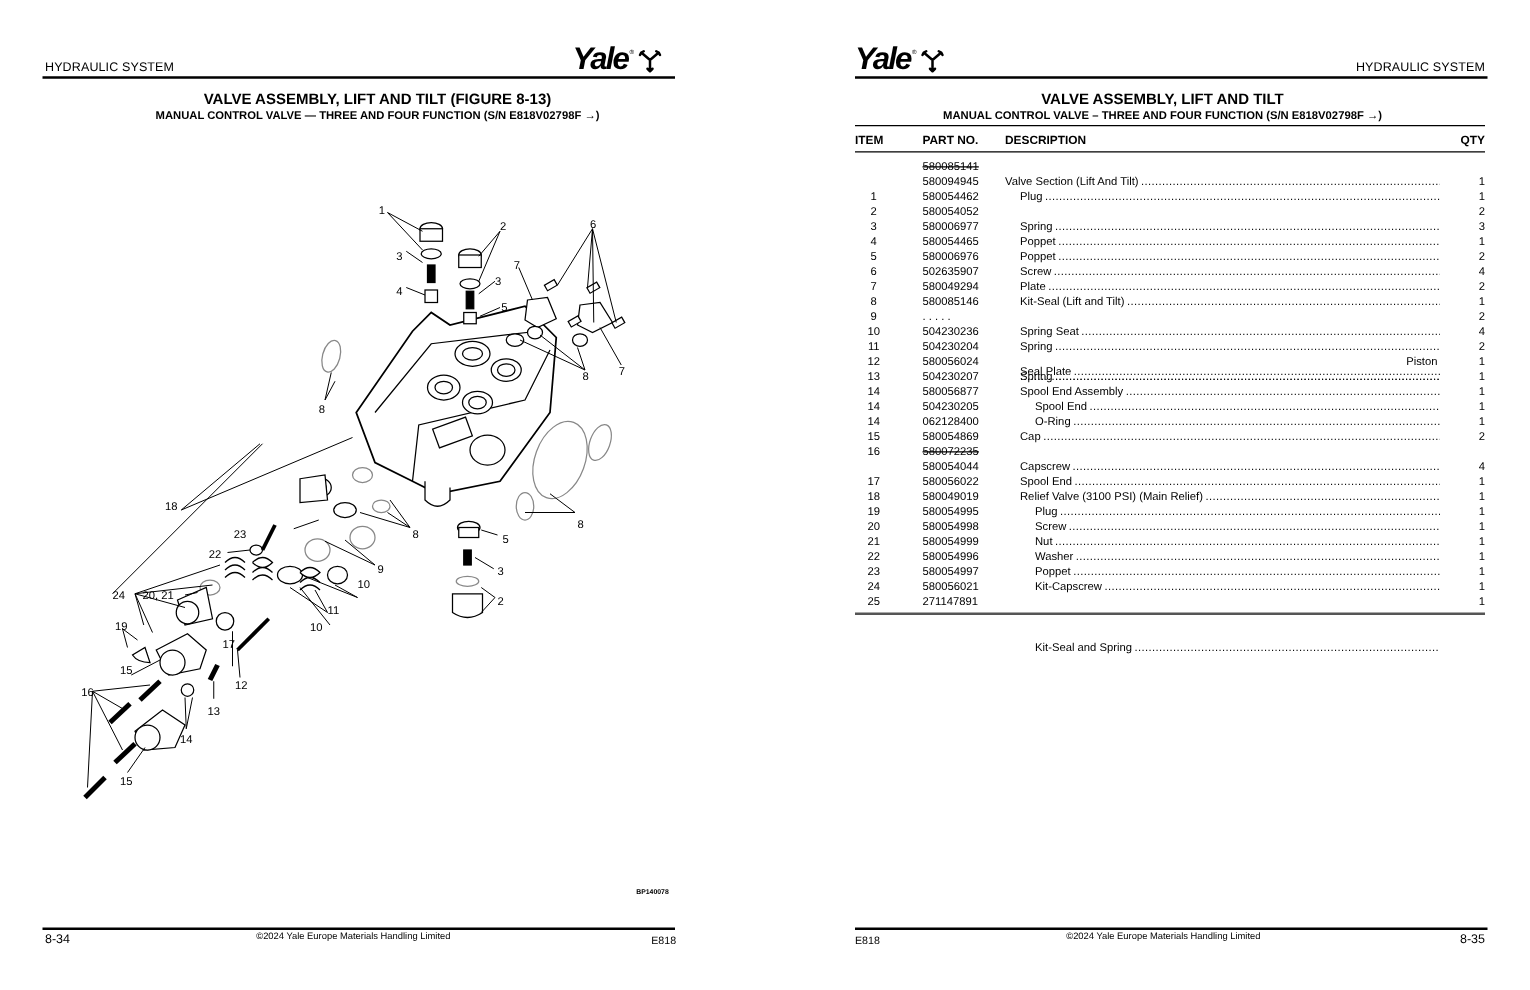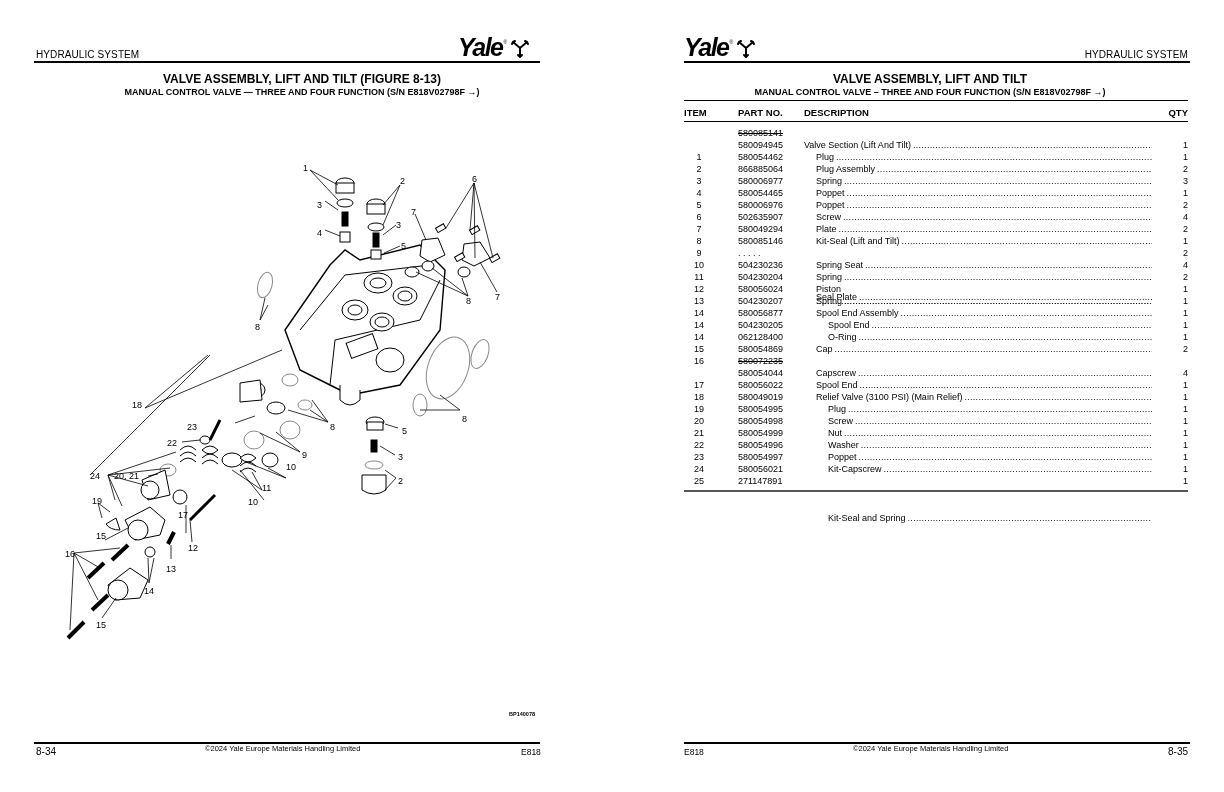--- a/index.html
+++ b/index.html
@@ -24,21 +24,21 @@
   .tbl{position:absolute;left:72px;top:107px;width:504px;font-size:9px;}
   .th{position:relative;height:14px;font-weight:bold;font-size:9.5px;}
   .th span{position:absolute;top:0;}
   .th-rule{height:1px;background:#000;margin-top:0;}
   .rows{margin-top:5px;}
   .row{position:relative;height:12px;line-height:12px;}
   .row .item{position:absolute;left:0;width:30px;text-align:center;}
   .row .part{position:absolute;left:54px;}
   .row .part.strike{text-decoration:line-through;}
   .row .desc{position:absolute;left:120px;width:348px;display:flex;overflow:hidden;white-space:nowrap;}
-  .row .desc .txt{flex:none;padding-right:2px;}
+  .row .desc .txt{flex:none;padding-right:2px;text-align:right;}
   .row .desc .dots{flex:1;overflow:hidden;letter-spacing:0.3px;}
   .row .desc .dots::after{content:"......................................................................................................................................................................................................................";}
   .row .qty{position:absolute;right:0;text-align:right;}
   .tbl-bottom{height:2px;background:#555;margin-top:3px;}
   .callout{font-family:"Liberation Sans",sans-serif;font-size:9px;}
 </style>
 </head>
 <body>
 
 <div class="page left">
@@ -262,25 +262,21 @@
           <span class="item">1</span>
           <span class="part">580054462</span>
           <span class="desc" style="left: 132px; width: 336px;">
             <span class="txt">Plug</span>
             <span class="dots"></span>
           </span>
           <span class="qty">1</span>
         </div>
         <div class="row">
           <span class="item">2</span>
-          <span class="part">866885064</span>
-          <span class="desc" style="left: 132px; width: 336px;">
-            <span class="txt">Plug Assembly</span>
-            <span class="dots"></span>
-          </span>
+          <span class="part">580054052</span>
           <span class="qty">2</span>
         </div>
         <div class="row">
           <span class="item">3</span>
           <span class="part">580006977</span>
           <span class="desc" style="left: 132px; width: 336px;">
             <span class="txt">Spring</span>
             <span class="dots"></span>
           </span>
           <span class="qty">3</span>

